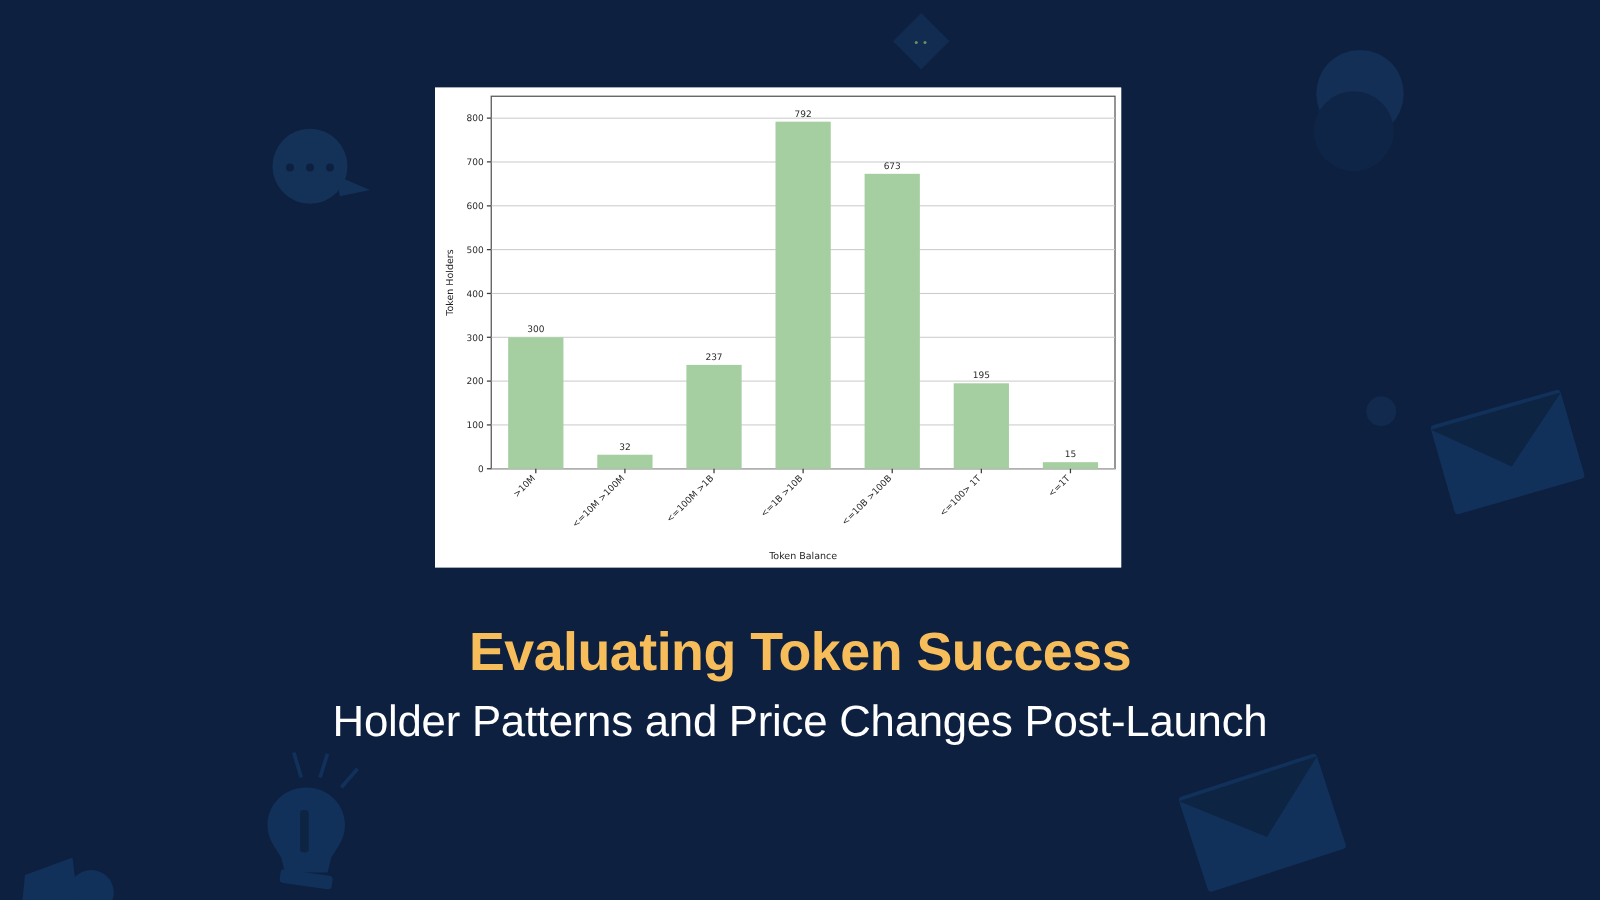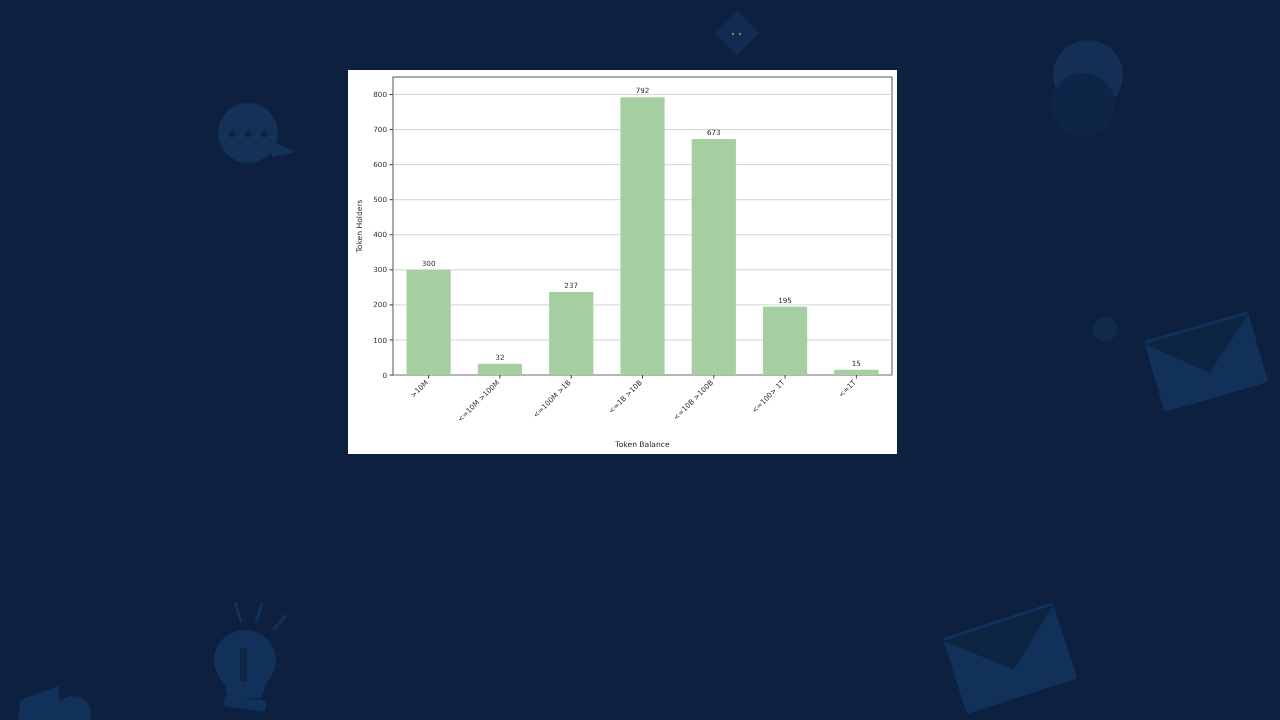--- a/index.html
+++ b/index.html
@@ -209,13 +209,15 @@
         <text x="508.36" y="295.74" class="value-label">15</text>
         <line x1="508.3571428571429" y1="305" x2="508.3571428571429" y2="308.5" class="tick-mark"></line>
         <text x="508.36" y="313.00" class="cat-label" transform="rotate(-45 508.36 313.00)">&lt;=1T</text>
         <text x="294.5" y="377" class="axis-title">Token Balance</text>
         <text x="0" y="0" class="axis-title" transform="translate(14 156) rotate(-90)">Token Holders</text>
       </g>
   </svg>
 </div>
 
 <div id="title-block">
+  <div id="slide-title">Evaluating Token Success</div>
+  <div id="slide-subtitle">Holder Patterns and Price Changes Post-Launch</div>
 </div>
 
 </body></html>

